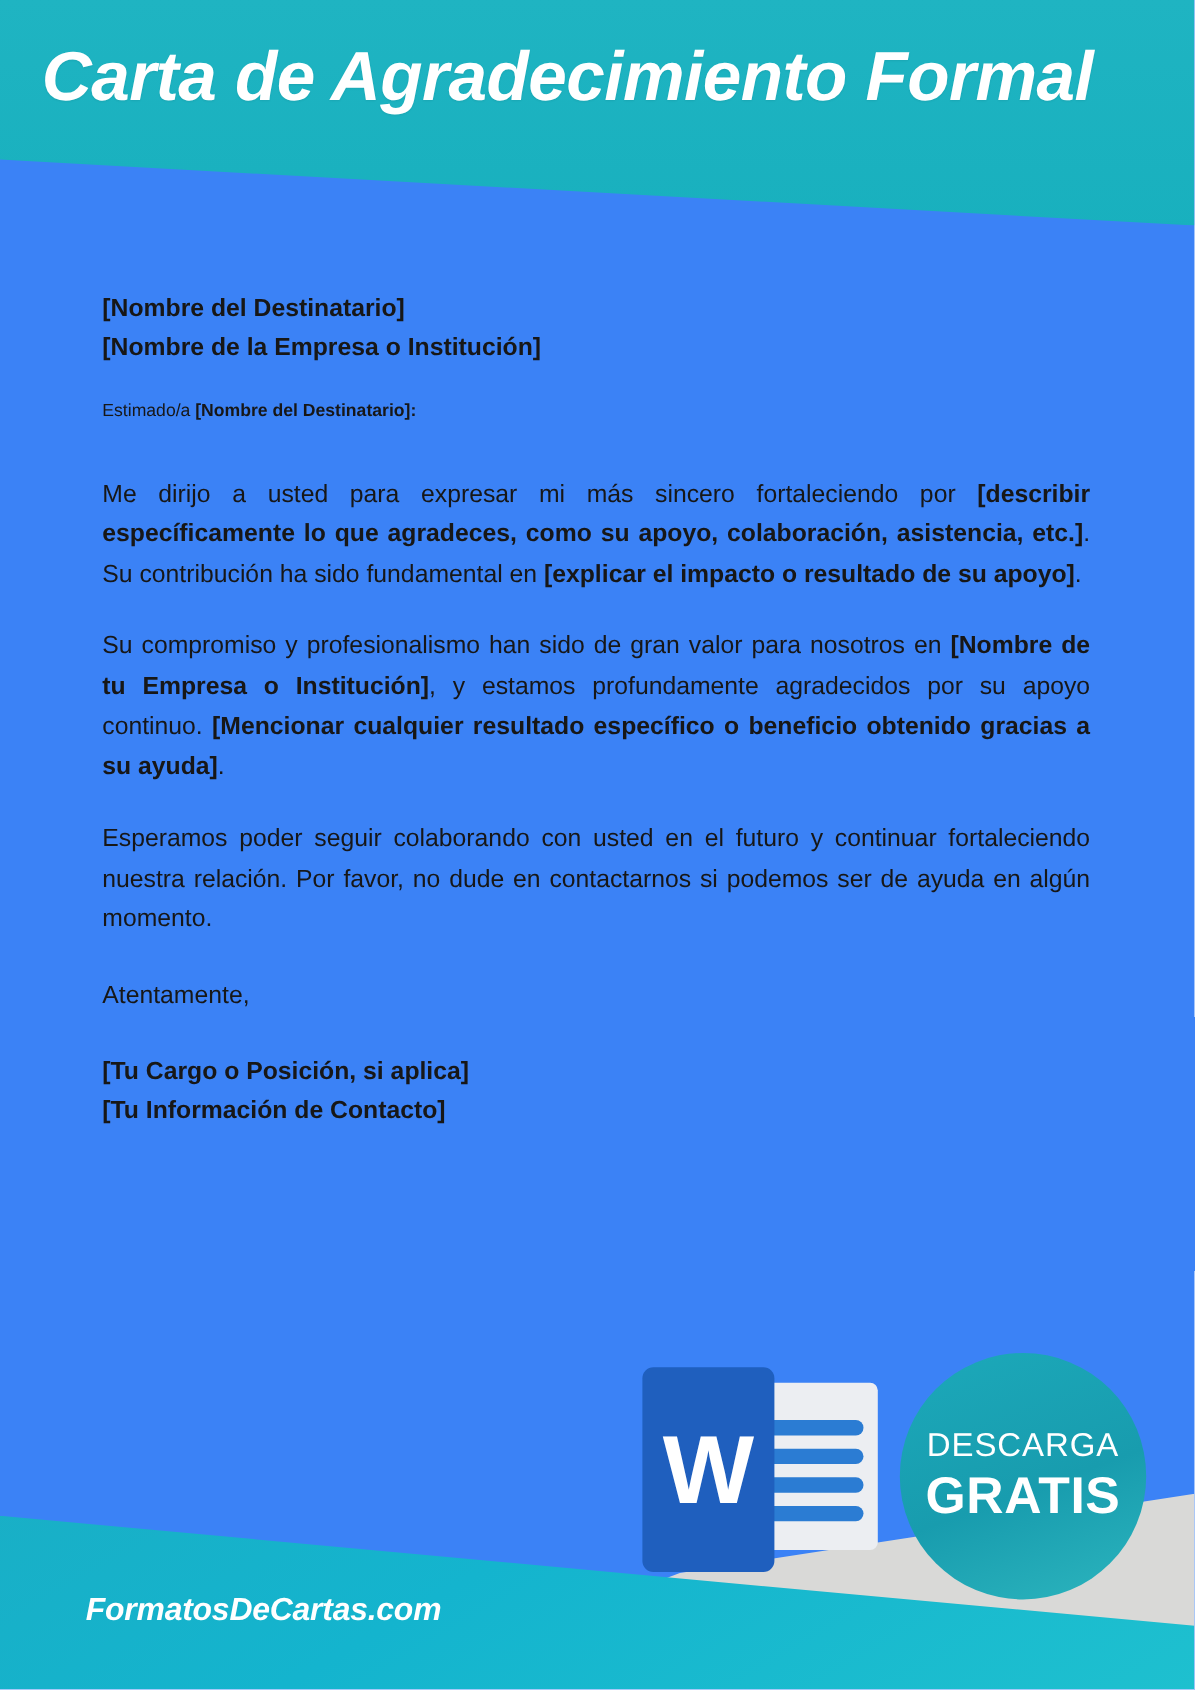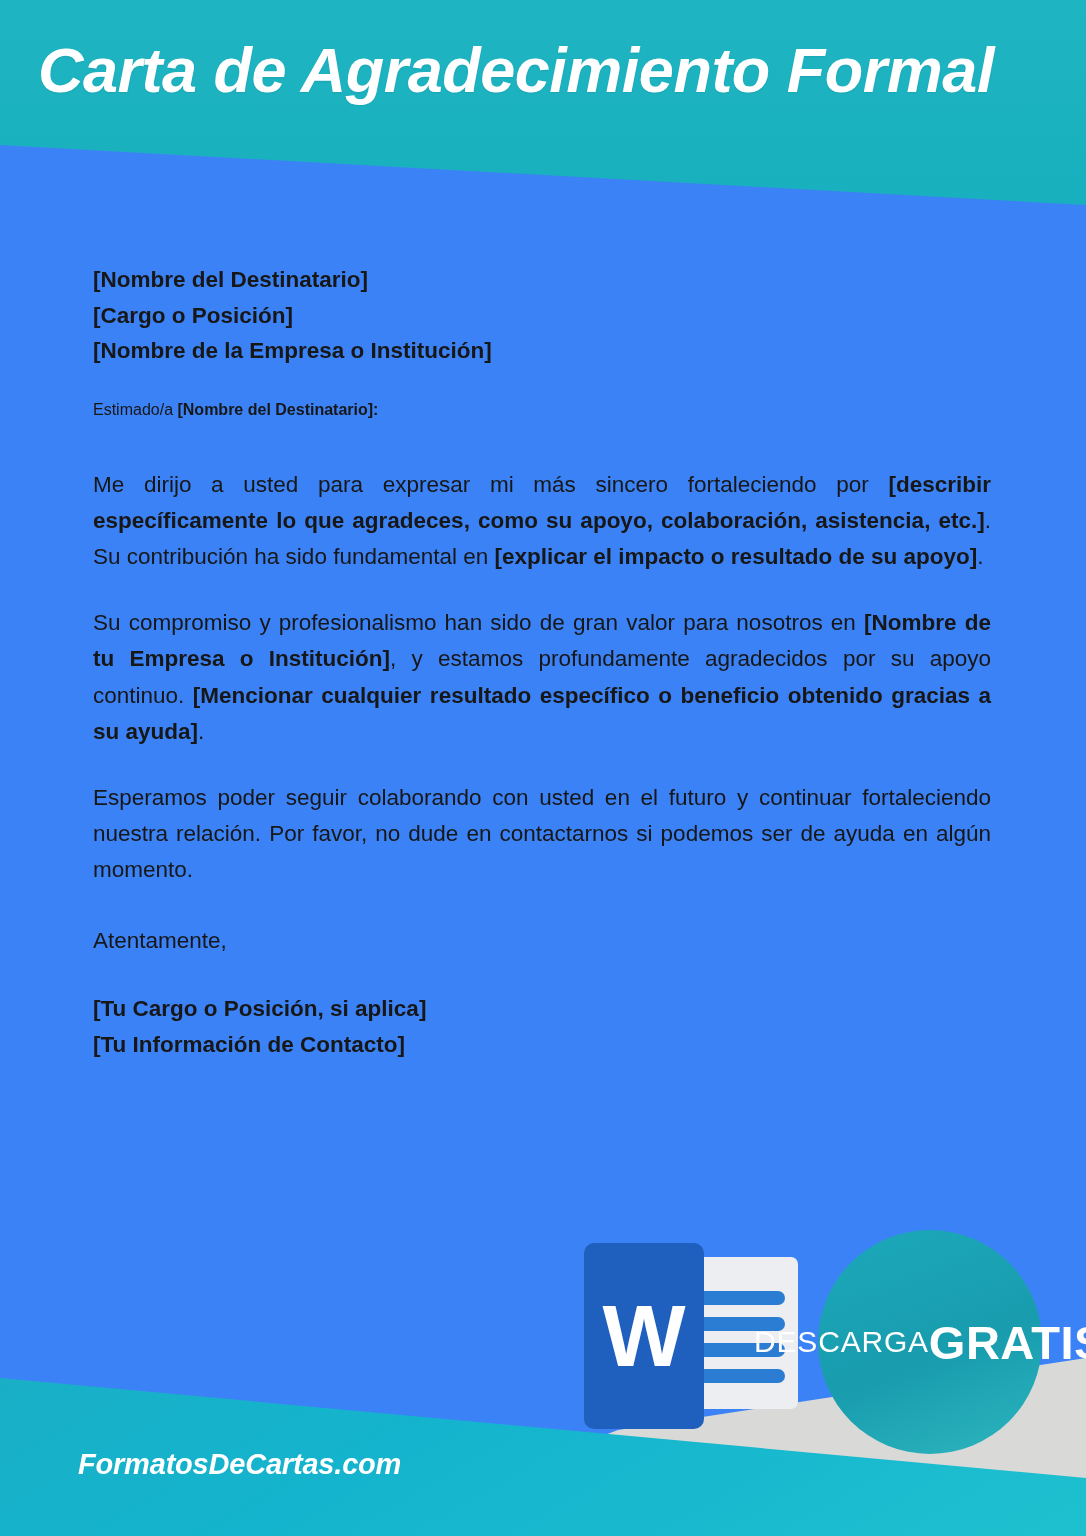--- a/index.html
+++ b/index.html
@@ -177,21 +177,21 @@
   .badge {
     position: absolute;
     left: 818px;
     top: 1230px;
     width: 224px;
     height: 224px;
     border-radius: 50%;
     background: linear-gradient(160deg, #1CA9BA 0%, #189CAE 55%, #2CB5BE 100%);
     z-index: 7;
     display: flex;
-    flex-direction: row;
+    flex-direction: column;
     align-items: center;
     justify-content: center;
   }
   .badge-top {
     color: #ffffff;
     font-size: 30px;
     font-weight: normal;
     letter-spacing: 0.8px;
     line-height: 1.05;
   }
@@ -235,21 +235,20 @@
 <div class="page">
 
   <div class="header-band"></div>
   <div class="header-title">Carta de Agradecimiento Formal</div>
 
   <div class="letter">
 
 
     <div class="recipient-block">
       <div>[Nombre del Destinatario]</div>
-      <div>[Cargo o Posición]</div>
       <div>[Nombre de la Empresa o Institución]</div>
     </div>
 
     <div class="salutation"><span>Estimado/a </span><b>[Nombre del Destinatario]:</b></div>
 
     <div class="para"><span>Me dirijo a usted para expresar mi más sincero fortaleciendo por </span><b>[describir específicamente lo que agradeces, como su apoyo, colaboración, asistencia, etc.]</b><span>. Su contribución ha sido fundamental en </span><b>[explicar el impacto o resultado de su apoyo]</b><span>.</span></div>
 
     <div class="para"><span>Su compromiso y profesionalismo han sido de gran valor para nosotros en </span><b>[Nombre de tu Empresa o Institución]</b><span>, y estamos profundamente agradecidos por su apoyo continuo. </span><b>[Mencionar cualquier resultado específico o beneficio obtenido gracias a su ayuda]</b><span>.</span></div>
 
     <div class="para">Esperamos poder seguir colaborando con usted en el futuro y continuar fortaleciendo nuestra relación. Por favor, no dude en contactarnos si podemos ser de ayuda en algún momento.</div>

